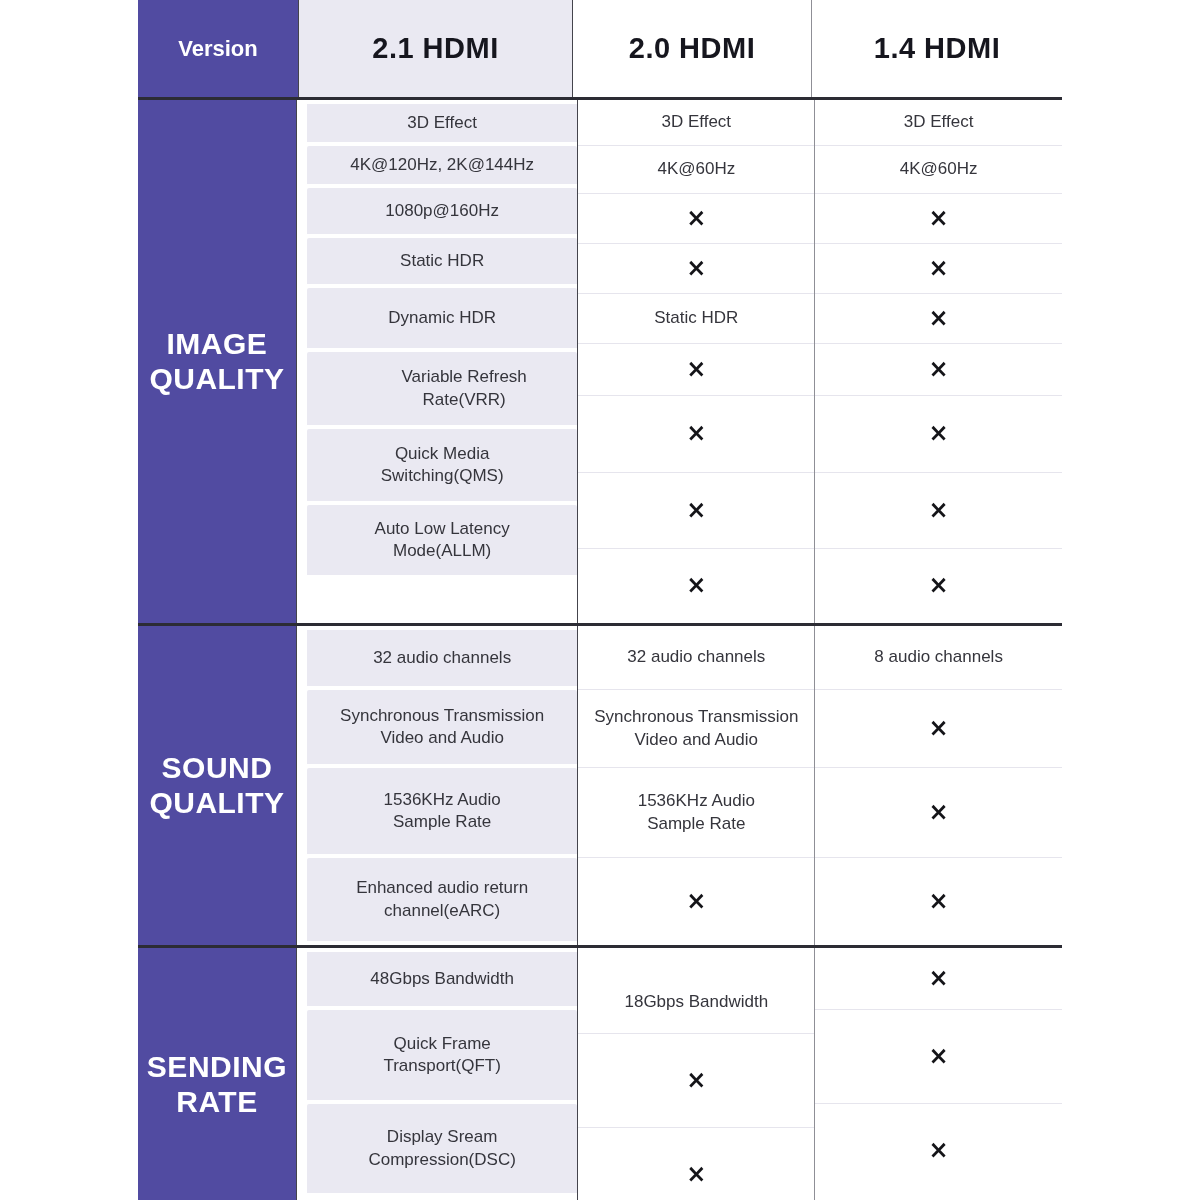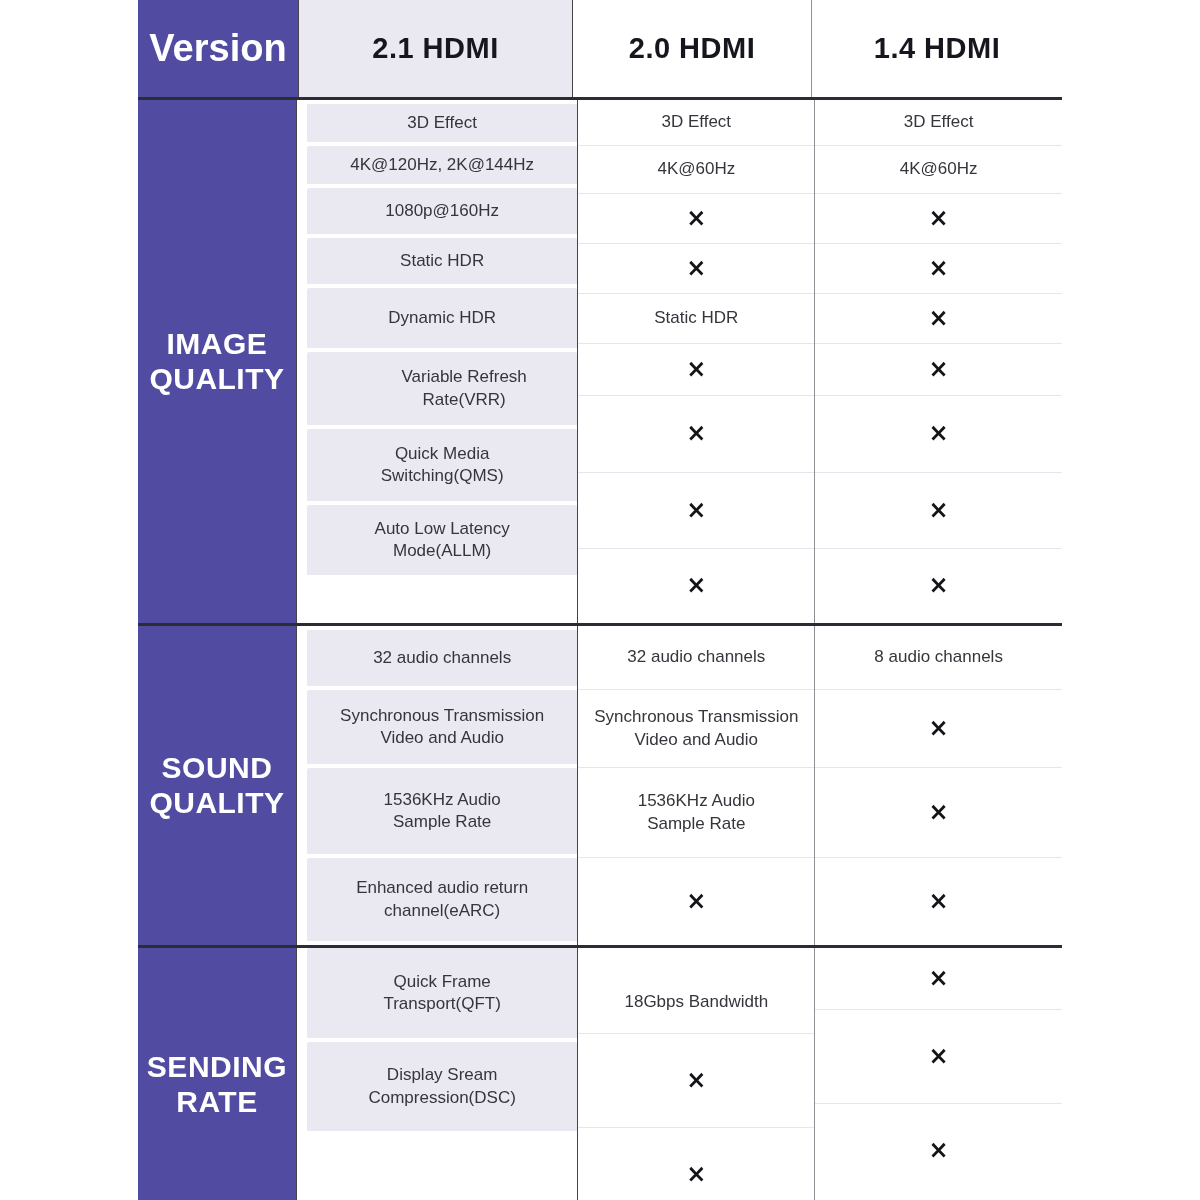--- a/index.html
+++ b/index.html
@@ -33,21 +33,21 @@
     white-space: pre-line;
     box-sizing: border-box;
   }
   .purple {
     background: var(--purple, #514ba1);
     color: #ffffff;
     font-weight: 700;
   }
   .version {
     width: 161px;
-    font-size: 38px;
+    font-size: 22px;
     border-right: 1px solid var(--col_divider_dark, #44444c);
   }
   .hcell {
     font-weight: 700;
     font-size: 29px;
     color: var(--header_text, #16161e);
     letter-spacing: 0.5px;
   }
   .h21 { width: 274px; background: var(--lavender, #eae9f2); border-right: 1px solid var(--col_divider_dark, #44444c); }
   .h20 { width: 239px; background: #ffffff; border-right: 1px solid var(--col_divider_light, #8f8f96); }
@@ -171,20 +171,21 @@
           <div class="cell rowcell plain" style="height: 64px;">8 audio channels</div>
           <div class="cell rowcell plain cross" style="height: 78px;">×</div>
           <div class="cell rowcell plain cross" style="height: 90px;">×</div>
           <div class="cell rowcell plain no-line cross" style="height: 87px;">×</div>
         </div>
       </div>
       <div class="section">
         <div class="cell side">SENDING
 RATE</div>
         <div class="col col21">
+          <div class="cell rowcell lav gap-top" style="height: 62px;">48Gbps Bandwidth</div>
           <div class="cell rowcell lav" style="height: 94px;">Quick Frame
 Transport(QFT)</div>
           <div class="cell rowcell lav" style="height: 93px;">Display Sream
 Compression(DSC)</div>
         </div>
         <div class="col col20">
           <div class="cell rowcell plain" style="height: 62px; margin-top: 24px;">18Gbps Bandwidth</div>
           <div class="cell rowcell plain cross" style="height: 94px;">×</div>
           <div class="cell rowcell plain no-line cross" style="height: 93px;">×</div>
         </div>

